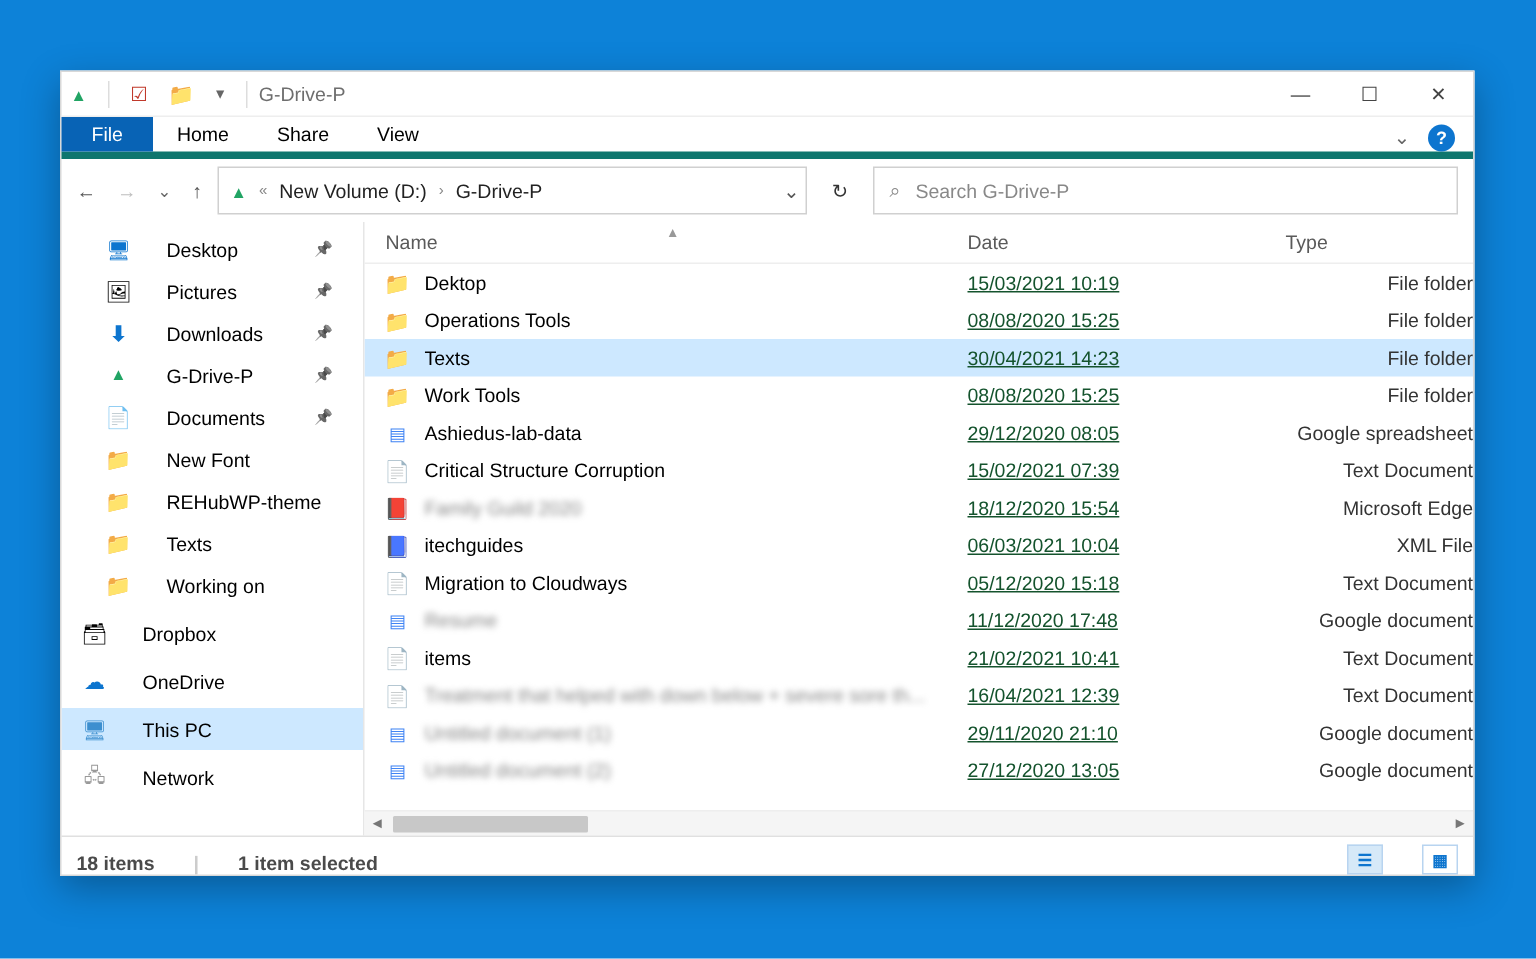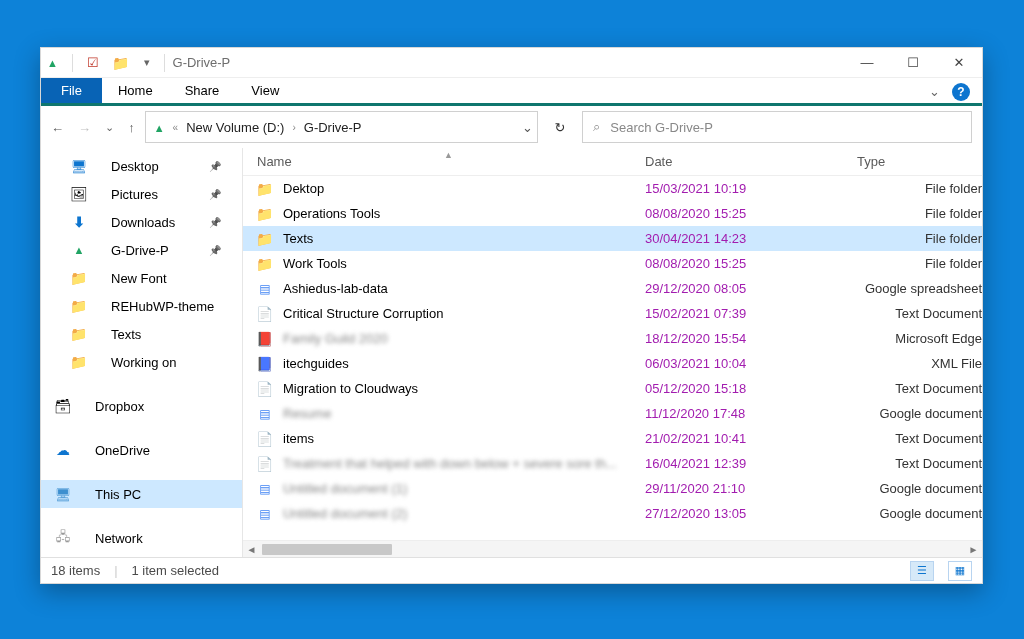--- a/index.html
+++ b/index.html
@@ -5,64 +5,64 @@
   * { box-sizing: border-box; margin: 0; padding: 0; font-family: "Segoe UI", Tahoma, sans-serif; font-size: 13px; }
   body { background: #0d82d8; width: 1024px; height: 639px; overflow: hidden; }
   .window { position: absolute; top: 47px; left: 40px; width: 943px; height: 537px; background: #fff; border: 1px solid #d8d8d8; box-shadow: 0 8px 24px rgba(0,0,0,0.3); display: flex; flex-direction: column; }
   
   .titlebar { height: 30px; display: flex; align-items: center; padding-left: 6px; border-bottom: 1px solid #eee; }
   .titlebar .qat { display: flex; align-items: center; gap: 14px; }
   .titlebar .title { color: #6e6e6e; margin-left: 8px; }
   .titlebar .spacer { flex: 1; }
   .titlebar .sysbtn { width: 46px; height: 30px; display: flex; align-items: center; justify-content: center; color: #444; }
   
-  .ribbon { height: 28px; display: flex; align-items: stretch; border-bottom: 3px solid #0f766e; }
+  .ribbon { height: 28px; display: flex; align-items: stretch; border-bottom: 5px solid #0f766e; }
   .ribbon .tab { padding: 0 16px; display: flex; align-items: center; color: #000000; }
   .ribbon .file { background: #0863b5; color: #fff; padding: 0 20px; }
   .ribbon .rspacer { flex: 1; }
   .ribbon .help { width: 18px; height: 18px; border-radius: 50%; background: #0d75cf; color: #fff; display: flex; align-items: center; justify-content: center; font-size: 12px; margin: 5px 12px 0 6px; font-weight: bold; }
   .ribbon .chev { color: #666; margin-top: 6px; margin-right: 6px; }
   
   .navrow { height: 42px; display: flex; align-items: center; gap: 10px; padding: 5px 10px; }
   .navbtns { display: flex; align-items: center; gap: 14px; color: #555; }
   .navbtns .disabled { color: #bfbfbf; }
   .address { flex: 1; height: 32px; border: 1px solid #d0d0d0; display: flex; align-items: center; padding: 0 4px 0 8px; gap: 6px; }
   .address .chev-sep { color: #888; font-size: 10px; margin: 0 2px; }
   .address .seg { color: #222; }
   .address .drop { margin-left: auto; color: #555; }
   .refresh { color: #333; width: 24px; text-align: center; }
   .search { width: 390px; height: 32px; border: 1px solid #d0d0d0; display: flex; align-items: center; padding: 0 10px; gap: 10px; color: #888; }
   
   .body { flex: 1; display: flex; min-height: 0; }
   .sidebar { width: 202px; border-right: 1px solid #e6e6e6; overflow-y: scroll; overflow-x: hidden; padding-top: 4px; }
   .side-item { display: flex; align-items: center; height: 28px; padding-left: 30px; gap: 24px; position: relative; }
   .side-item.pinned::after { content: "📌"; position: absolute; right: 20px; font-size: 10px; color: #999; filter: grayscale(1); }
-  .side-item.group { padding-left: 14px; margin-top: 16px; }
+  .side-item.group { padding-left: 14px; margin-top: 4px; }
   .side-item.selected { background: #cde8ff; }
   .side-item .ic { width: 16px; height: 16px; display: inline-flex; align-items: center; justify-content: center; font-size: 14px; }
   
   .filepane { flex: 1; display: flex; flex-direction: column; min-width: 0; }
   .columns { height: 28px; display: flex; align-items: center; border-bottom: 1px solid #eee; color: #5a5a5a; }
   .col-name { width: 402px; padding-left: 14px; display: flex; align-items: center; position: relative; }
   .col-name .sort { position: absolute; left: 50%; top: -4px; font-size: 9px; color: #999; }
   .col-date { width: 208px; }
   .col-type { flex: 1; padding-left: 4px; }
   .filelist { flex: 1; overflow-y: scroll; overflow-x: hidden; }
   .row { height: 25px; display: flex; align-items: center; white-space: nowrap; }
   .row.selected { background: #cde8ff; }
   .row .ic { width: 16px; height: 16px; margin-left: 14px; margin-right: 10px; display: inline-flex; align-items: center; justify-content: center; font-size: 14px; }
   .row .name { width: 362px; overflow: hidden; text-overflow: ellipsis; }
-  .row .date { width: 208px; color: #a21caf; }
+  .row .date { width: 208px; color: #14532d; text-decoration: underline; }
   .row .type { flex: 1; color: #333; overflow: hidden; text-align: right; }
   .row .blur { filter: blur(2px); color: #888; }
   .hscroll { height: 17px; border-top: 1px solid #eee; background: #f5f5f5; display:flex; align-items:center; }
   .hscroll .arrow { width:17px; text-align:center; color:#777; font-size:10px;}
   .hscroll .thumb { height:11px; background:#c8c8c8; width:130px; margin-left:2px; border-radius:1px;}
   
-  .status { height: 26px; border-top: 1px solid #e0e0e0; display: flex; align-items: center; padding: 0 10px; color: #4a4a4a; gap: 14px; }
+  .status { height: 26px; border-top: 1px solid #e0e0e0; display: flex; align-items: flex-end; padding: 0 10px; color: #4a4a4a; gap: 26px; font-weight: bold; }
   .status .sep { color: #ccc; }
   .status .spacer { flex:1; }
   .status .viewbtn { width:24px; height:20px; border:1px solid #b8d4f0; display:flex; align-items:center; justify-content:center; font-size:11px; color:#0d75cf;}
   .status .viewbtn.active { background:#d6e9f8; }
   
   .ic-folder { color: #ffcc4d; }
   .ic-folder::before { content: "📁"; font-size: 14px; }
   .ic-text::before { content: "📄"; font-size: 14px; }
   .ic-text { filter: grayscale(0.7); }
   .ic-xml::before { content: "📘"; font-size: 14px; filter: hue-rotate(30deg); }
@@ -144,20 +144,24 @@
           <span>Pictures</span>
         </div>
         <div class="side-item pinned">
           <span class="ic ic-dl"></span>
           <span>Downloads</span>
         </div>
         <div class="side-item pinned">
           <span class="ic ic-drive"></span>
           <span>G-Drive-P</span>
         </div>
+        <div class="side-item pinned">
+          <span class="ic ic-doc"></span>
+          <span>Documents</span>
+        </div>
         <div class="side-item">
           <span class="ic ic-folder"></span>
           <span>New Font</span>
         </div>
         <div class="side-item">
           <span class="ic ic-folder"></span>
           <span>REHubWP-theme</span>
         </div>
         <div class="side-item">
           <span class="ic ic-folder"></span>

